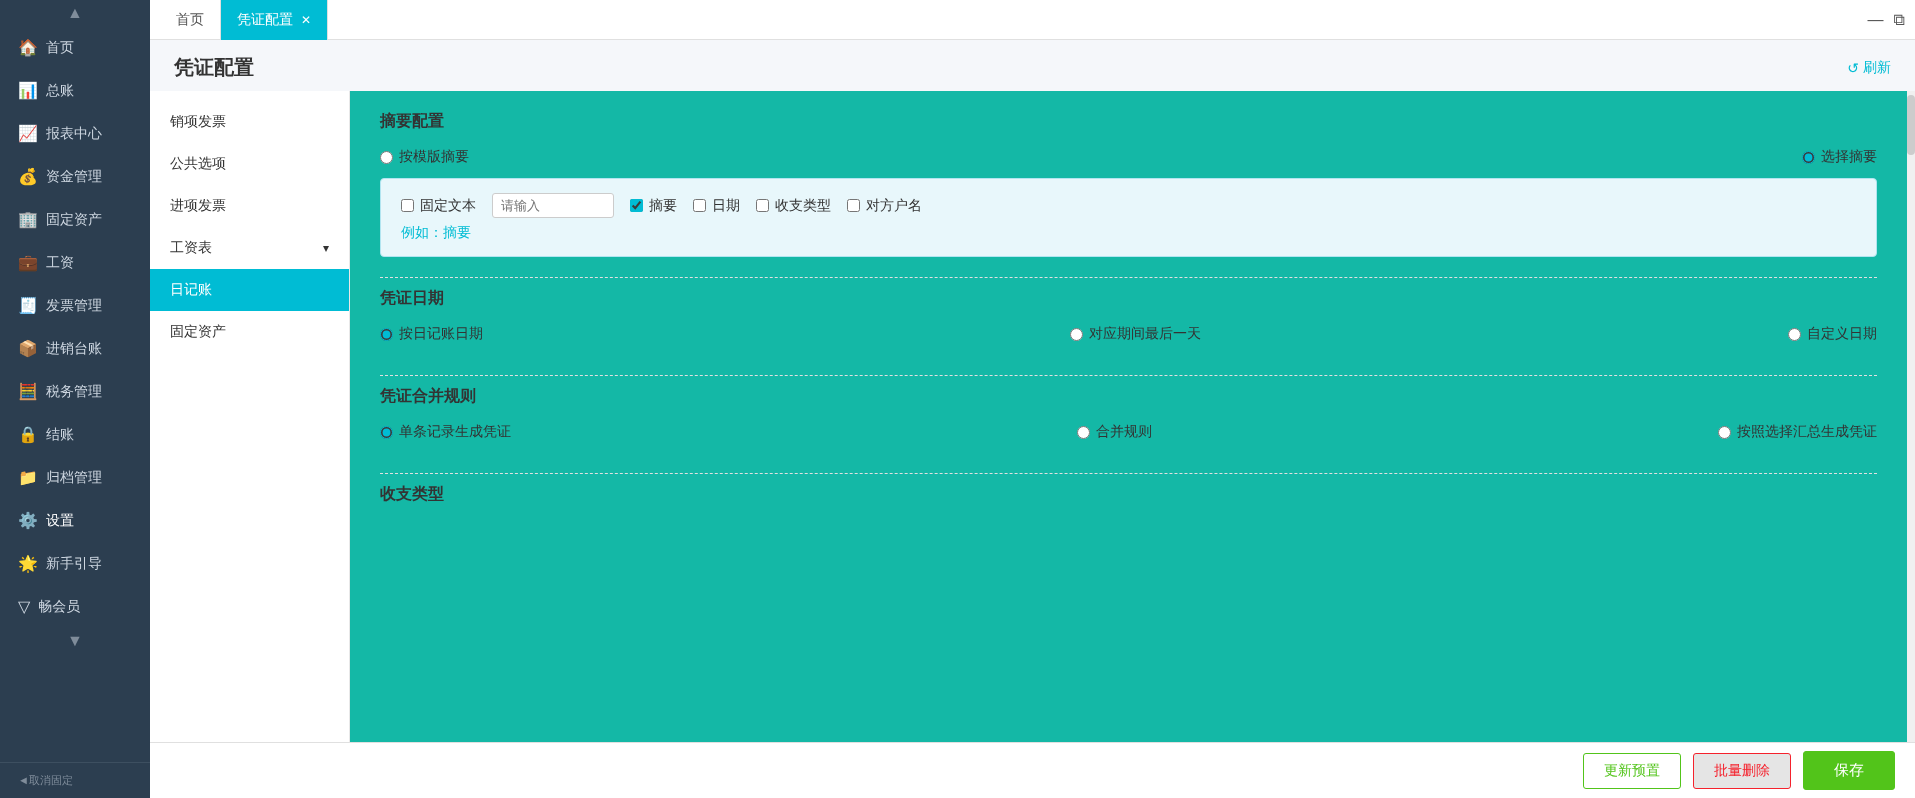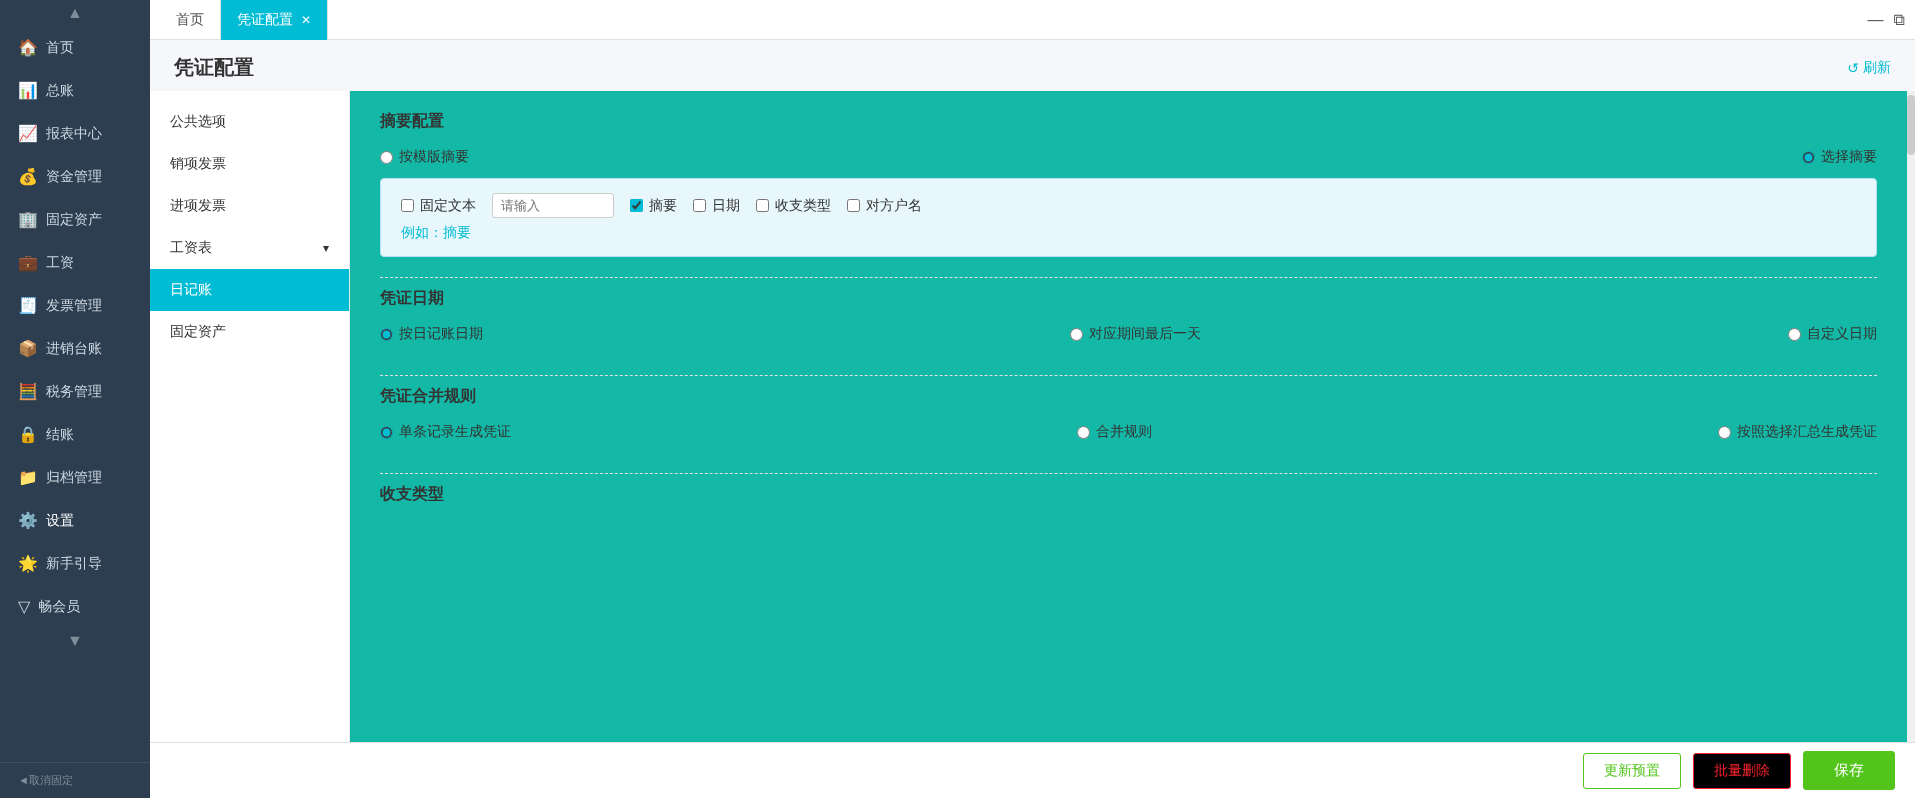--- a/index.html
+++ b/index.html
@@ -238,21 +238,21 @@
       border: 1px solid #ccc;
       font-size: 14px;
       cursor: pointer;
     }
     .btn-outline-green {
       background: #fff;
       border-color: #52c41a;
       color: #52c41a;
     }
     .btn-outline-red {
-      background: #000000;
+      background: #e5e5e5;
       border-color: #f5222d;
       color: #f5222d;
     }
     .btn-primary {
       background: #52c41a;
       border-color: #52c41a;
       color: #fff;
       font-size: 15px;
       padding: 9px 30px;
     }
@@ -353,24 +353,24 @@
     <button class="refresh-btn">
       <span>↺</span>
       <span>刷新</span>
     </button>
   </div>
 
   <div class="content-area">
 
     <div class="left-nav">
       <div class="left-nav-item">
+        <span>销项发票</span>
+      </div>
+      <div class="left-nav-item">
         <span>公共选项</span>
-      </div>
-      <div class="left-nav-item">
-        <span>销项发票</span>
       </div>
       <div class="left-nav-item">
         <span>进项发票</span>
       </div>
       <div class="left-nav-item">
         <span>工资表</span>
         <span class="chevron">▾</span>
       </div>
       <div class="left-nav-item active">
         <span>日记账</span>

